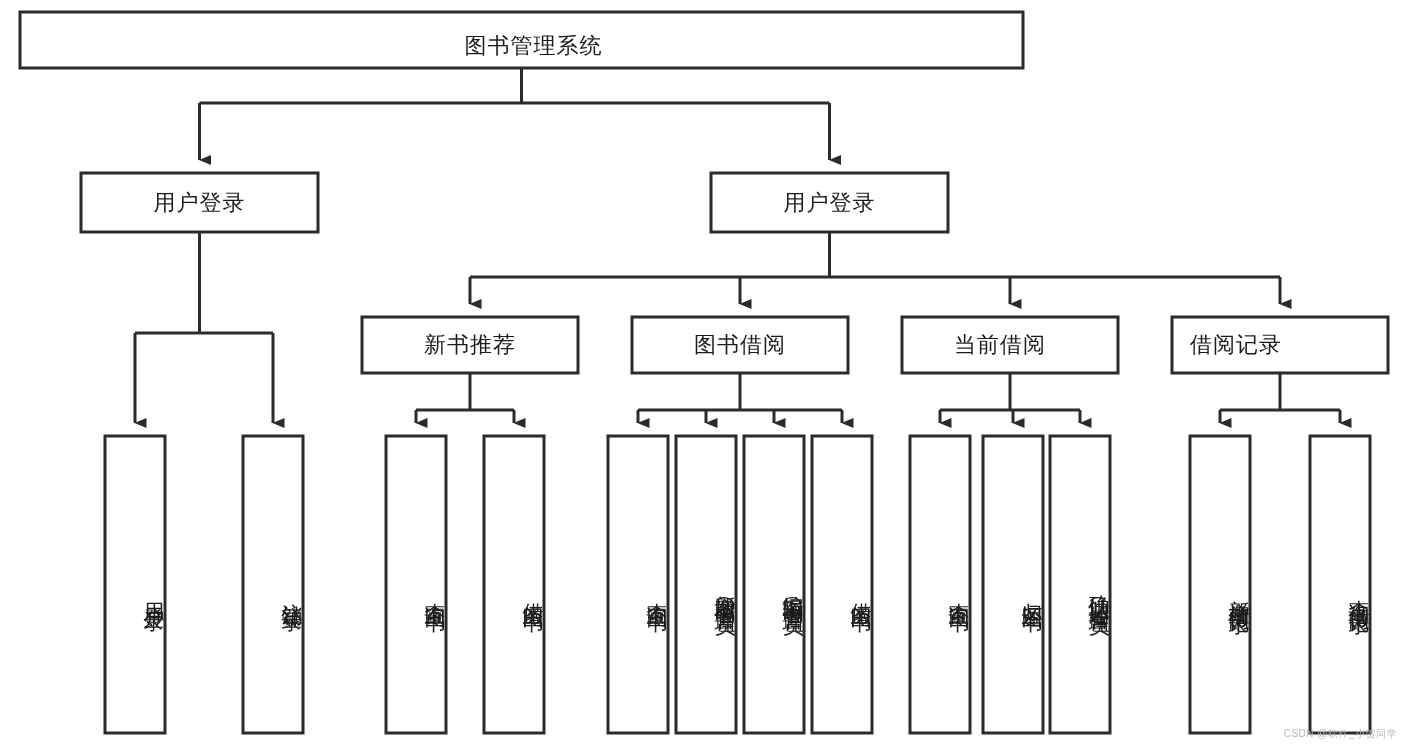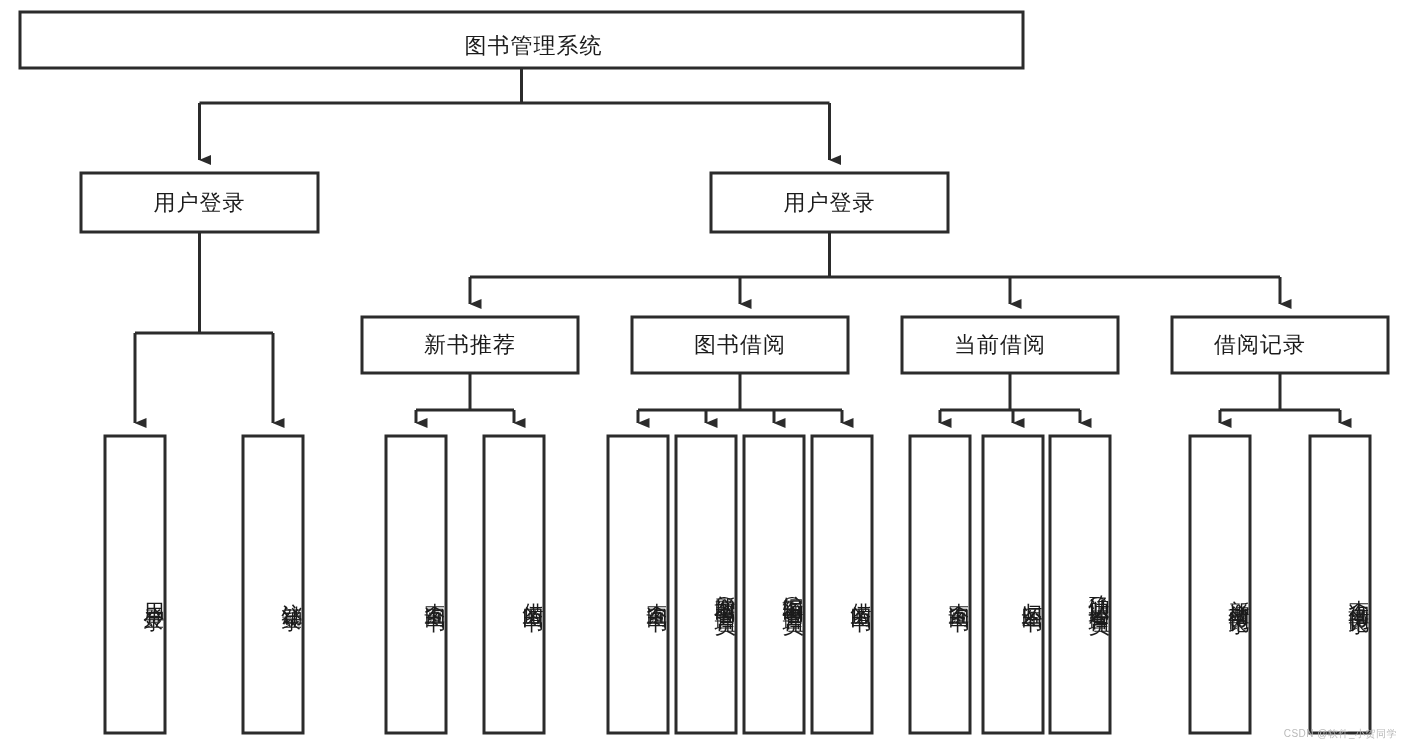--- a/index.html
+++ b/index.html
@@ -85,21 +85,21 @@
       </g>
   </svg>
 
   <div id="labels-layer">
       <div class="node-label label-horiz" style="left: 20px; top: 12px; width: 1003px; height: 68px; margin-left: 12px;">图书管理系统</div>
       <div class="node-label label-horiz" style="left: 81px; top: 173px; width: 237px; height: 59px;">用户登录</div>
       <div class="node-label label-horiz" style="left: 711px; top: 173px; width: 237px; height: 59px;">用户登录</div>
       <div class="node-label label-horiz" style="left: 362px; top: 317px; width: 216px; height: 56px;">新书推荐</div>
       <div class="node-label label-horiz" style="left: 632px; top: 317px; width: 216px; height: 56px;">图书借阅</div>
       <div class="node-label label-horiz" style="left: 902px; top: 317px; width: 196px; height: 56px;">当前借阅</div>
-      <div class="node-label label-horiz" style="left: 1152px; top: 317px; width: 216px; height: 56px;">借阅记录</div>
+      <div class="node-label label-horiz" style="left: 1128px; top: 317px; width: 216px; height: 56px;">借阅记录</div>
       <div class="node-label label-vert" style="left: 105px; top: 436px; width: 60px; height: 297px; align-items: flex-start; padding-top: 14px; box-sizing: border-box;">用户登录</div>
       <div class="node-label label-vert" style="left: 243px; top: 436px; width: 60px; height: 297px; align-items: flex-start; padding-top: 14px; box-sizing: border-box;">注销登录</div>
       <div class="node-label label-vert" style="left: 386px; top: 436px; width: 60px; height: 297px; align-items: flex-start; padding-top: 14px; box-sizing: border-box;">查询图书</div>
       <div class="node-label label-vert" style="left: 484px; top: 436px; width: 60px; height: 297px; align-items: flex-start; padding-top: 14px; box-sizing: border-box;">借阅图书</div>
       <div class="node-label label-vert" style="left: 608px; top: 436px; width: 60px; height: 297px; align-items: flex-start; padding-top: 14px; box-sizing: border-box;">查询图书</div>
       <div class="node-label label-vert" style="left: 676px; top: 436px; width: 60px; height: 297px; align-items: flex-start; padding-top: 14px; box-sizing: border-box;">新增图书（管理员）</div>
       <div class="node-label label-vert" style="left: 744px; top: 436px; width: 60px; height: 297px; align-items: flex-start; padding-top: 14px; box-sizing: border-box;">编辑图书（管理员）</div>
       <div class="node-label label-vert" style="left: 812px; top: 436px; width: 60px; height: 297px; align-items: flex-start; padding-top: 14px; box-sizing: border-box;">借阅图书</div>
       <div class="node-label label-vert" style="left: 910px; top: 436px; width: 60px; height: 297px; align-items: flex-start; padding-top: 14px; box-sizing: border-box;">查询图书</div>
       <div class="node-label label-vert" style="left: 983px; top: 436px; width: 60px; height: 297px; align-items: flex-start; padding-top: 14px; box-sizing: border-box;">归还图书</div>

